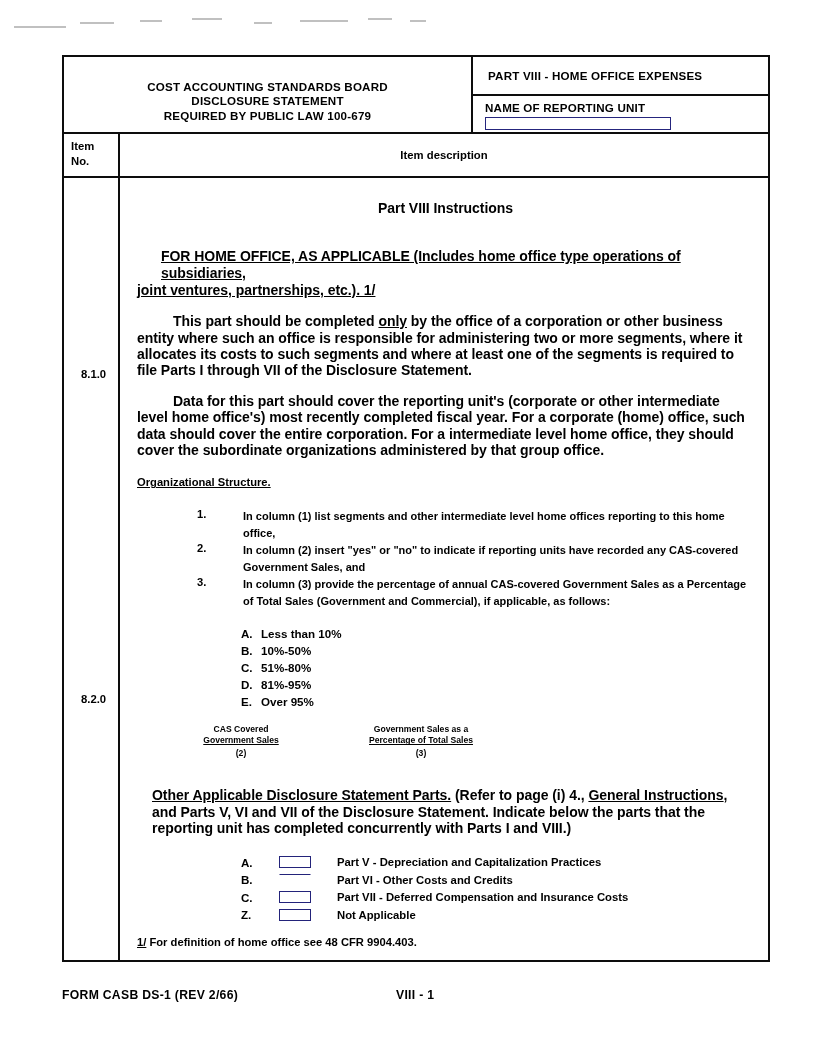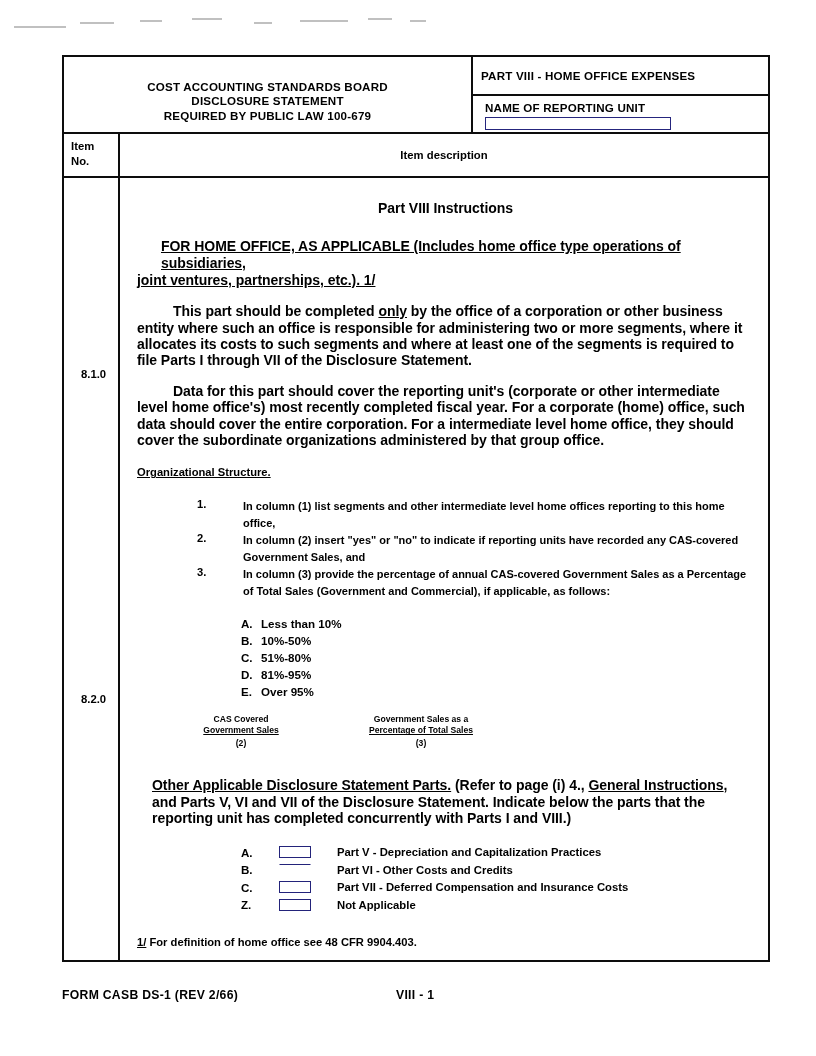--- a/index.html
+++ b/index.html
@@ -64,21 +64,21 @@
     display: flex;
     flex-direction: column;
     box-sizing: border-box;
   }
   .hdr-part {
     height: 49px;
     box-sizing: border-box;
     border-bottom: 2px solid #0d0d0d;
     display: flex;
     align-items: center;
-    padding-left: 8px;
+    padding-left: 15px;
     font-size: 11.6px;
     font-weight: bold;
     letter-spacing: .2px;
   }
   .hdr-name {
     flex: 1;
     padding: 5px 0 0 12px;
     box-sizing: border-box;
   }
   .hdr-name-label {
@@ -326,21 +326,21 @@
 
     <div class="body-no">
       <div class="itemno" style="top:190px;">8.1.0</div>
       <div class="itemno" style="top:515px;">8.2.0</div>
     </div>
 
     <div class="body-desc">
 
       <div class="t center" style="margin-top:22px;">Part VIII Instructions</div>
 
-      <div style="margin-top:22px;">
+      <div style="margin-top:32px;">
         <div class="t u" style="padding-left:24px;">FOR HOME OFFICE, AS APPLICABLE (Includes home office type operations of subsidiaries,</div>
         <div class="t u" style="display:inline-block;">joint ventures, partnerships, etc.). 1/</div>
       </div>
 
       <p class="t indent-p" style="margin:14px 0 0 0;"><span>This part should be completed </span><span class="u">only</span><span> by the  office of a corporation or other business entity where such an office is responsible for administering two or more segments, where it allocates its costs to such segments and where at least one of the segments is required to file Parts I through VII of the Disclosure Statement.</span></p>
 
       <p class="t indent-p" style="margin:14px 0 0 0;">Data for this part should cover the reporting unit's (corporate or other intermediate level home office's) most recently completed fiscal year.  For a corporate (home) office, such data should cover the entire corporation.  For a intermediate level home office, they should cover the subordinate organizations administered by that group office.</p>
 
       
       <div class="sec-title" style="margin-top:18px; display:inline-block;">Organizational Structure.</div>

